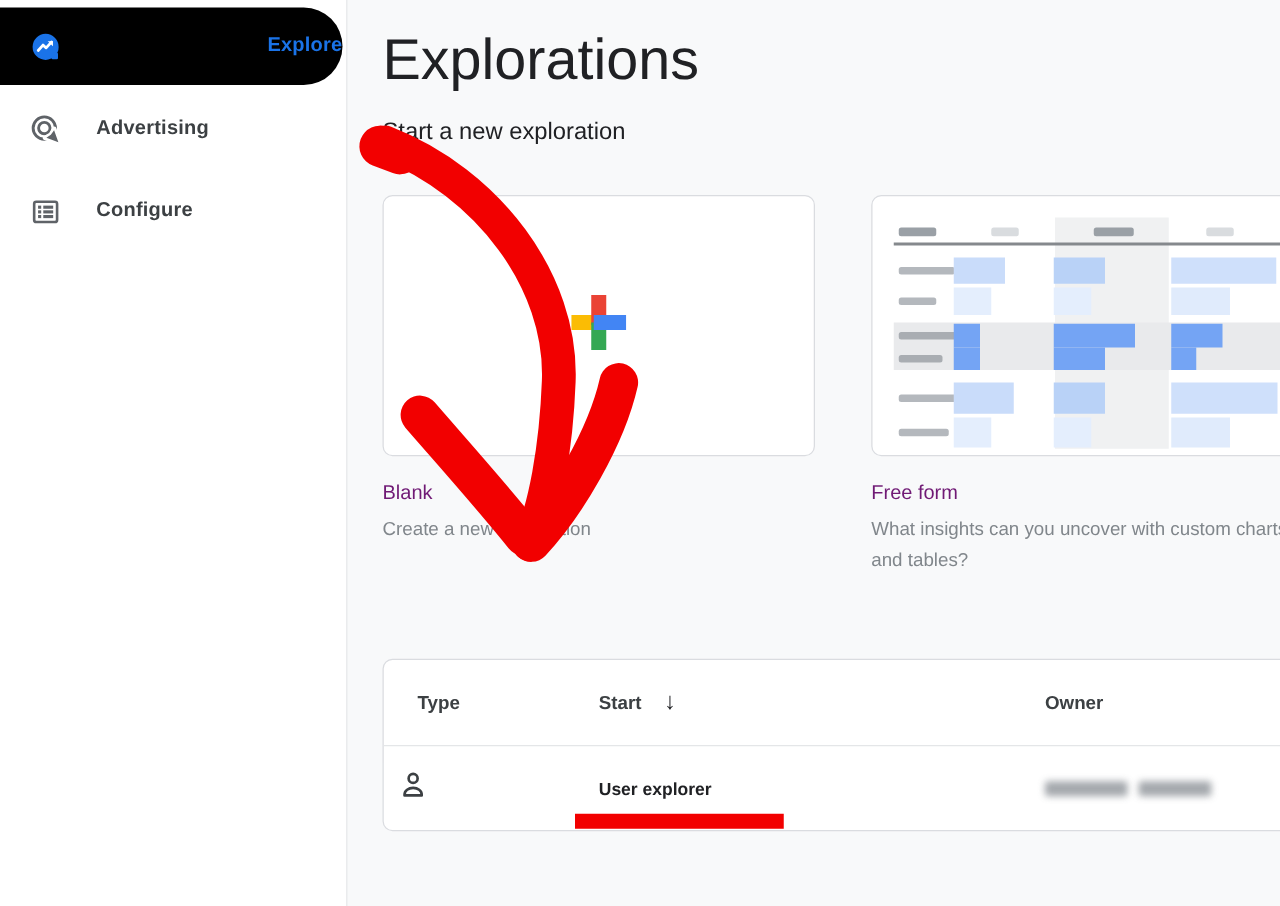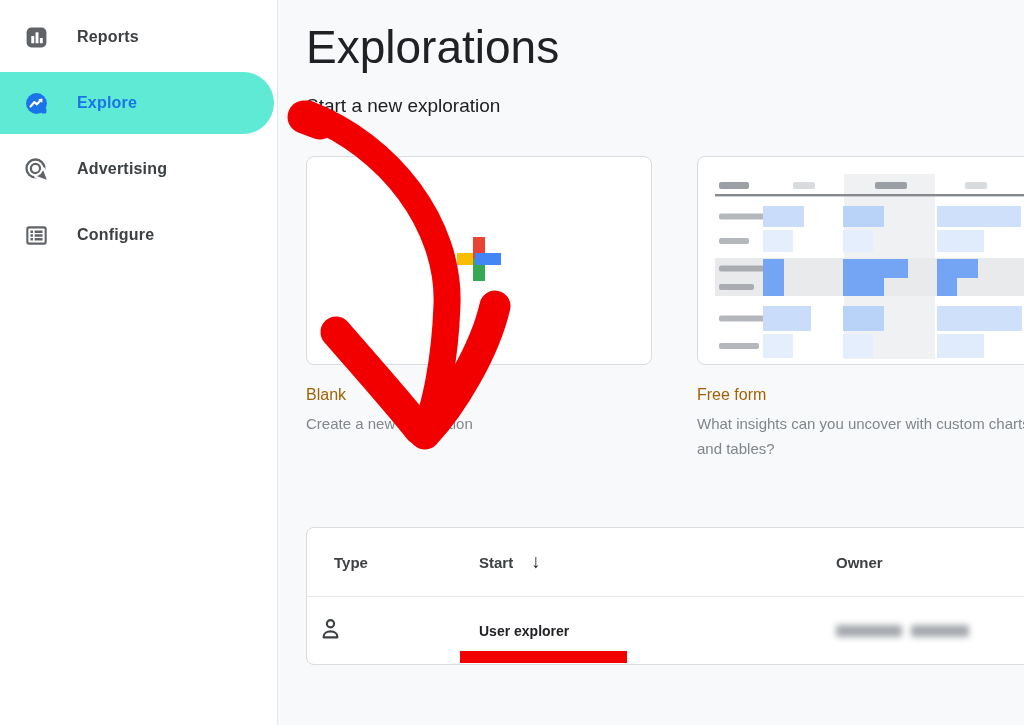--- a/index.html
+++ b/index.html
@@ -4,36 +4,36 @@
 <style>
   * { margin:0; padding:0; box-sizing:border-box; }
   html,body { width:1024px; height:725px; overflow:hidden; }
   body { font-family:"Liberation Sans", sans-serif; background:#ffffff; position:relative; color:#202124; }
 
   
   .sidebar { position:absolute; left:0; top:0; width:278px; height:725px; background:#fff;
              border-right:1px solid #e3e5e8; padding-top:6px; z-index:2; }
   .nav-item { width:274px; height:62px; display:flex; align-items:center; padding-left:24px;
               border-radius:0 31px 31px 0; margin-bottom:4px; cursor:pointer; }
-  .nav-item.active { background:#5eead4; }
+  .nav-item.active { background:#000000;justify-content:space-between; }
   .nav-icon { width:25px; height:25px; flex:0 0 25px; display:flex; align-items:center; justify-content:center; }
   .nav-label { margin-left:28px; font-size:16px; font-weight:bold; color:#3c4043; letter-spacing:.2px; }
   .nav-item.active .nav-label { color:#1a73e8; }
 
   
   .main { position:absolute; left:278px; top:0; width:746px; height:725px; background:#f8f9fa; }
   .page-title { position:absolute; left:28px; top:20px; font-size:46px; font-weight:400; color:#202124; }
   .section-heading { position:absolute; left:28px; top:95px; font-size:19px; font-weight:400; color:#202124; }
 
   .card-wrap { position:absolute; top:156px; }
   .card-wrap.blank { left:28px; width:346px; }
   .card-wrap.freeform { left:419px; width:346px; }
   .card-box { width:346px; height:209px; background:#fff; border:1px solid #dadce0; border-radius:8px;
               position:relative; display:flex; align-items:center; justify-content:center; cursor:pointer; overflow:hidden; }
-  .card-title { margin-top:21px; font-size:16px; color:#a16207; }
+  .card-title { margin-top:21px; font-size:16px; color:#701a75; }
   .card-desc { margin-top:7px; font-size:15px; color:#80868b; line-height:25px; width:334px; }
 
   
   .table-card { position:absolute; left:28px; top:527px; width:762px; background:#fff;
                 border:1px solid #dadce0; border-radius:8px; }
   .t-head { height:69px; display:flex; align-items:center; border-bottom:1px solid #e4e6e8;
             font-size:15px; font-weight:bold; color:#3c4043; }
   .t-row { height:67px; display:flex; align-items:center; }
   .cell-type { width:172px; padding-left:27px; display:flex; align-items:center; }
   .cell-name { width:357px; display:flex; align-items:center; }
@@ -46,31 +46,20 @@
   .blob-a { width:66px; } .blob-b { width:58px; }
 
   
   .overlay { position:absolute; left:0; top:0; width:1024px; height:725px; z-index:40; pointer-events:none; }
 </style>
 </head>
 <body>
 
 <nav class="sidebar">
 
-  <div class="nav-item">
-    <span class="nav-icon">
-      <svg width="25" height="25" viewBox="0 0 24 24">
-        <rect x="2.5" y="2.5" width="19" height="19" rx="4.5" fill="#5f6368"></rect>
-        <rect x="7" y="10.5" width="2.8" height="7" fill="#fff"></rect>
-        <rect x="11.1" y="7" width="2.8" height="10.5" fill="#fff"></rect>
-        <rect x="15.2" y="12.5" width="2.8" height="5" fill="#fff"></rect>
-      </svg>
-    </span>
-    <span class="nav-label">Reports</span>
-  </div>
 
   <div class="nav-item active">
     <span class="nav-icon">
       <svg width="25" height="25" viewBox="0 0 24 24">
         <circle cx="12" cy="12" r="10" fill="#1a73e8"></circle>
         <rect x="16.5" y="16.5" width="5" height="5" rx="1" fill="#1a73e8"></rect>
         <path d="M6.3 14.8 L10 10.6 L12.4 12.8 L16.6 8.2" fill="none" stroke="#fff" stroke-width="2.1" stroke-linecap="round" stroke-linejoin="round"></path>
         <path d="M13.6 7.6 h4 v4 z" fill="#fff"></path>
       </svg>
     </span>

